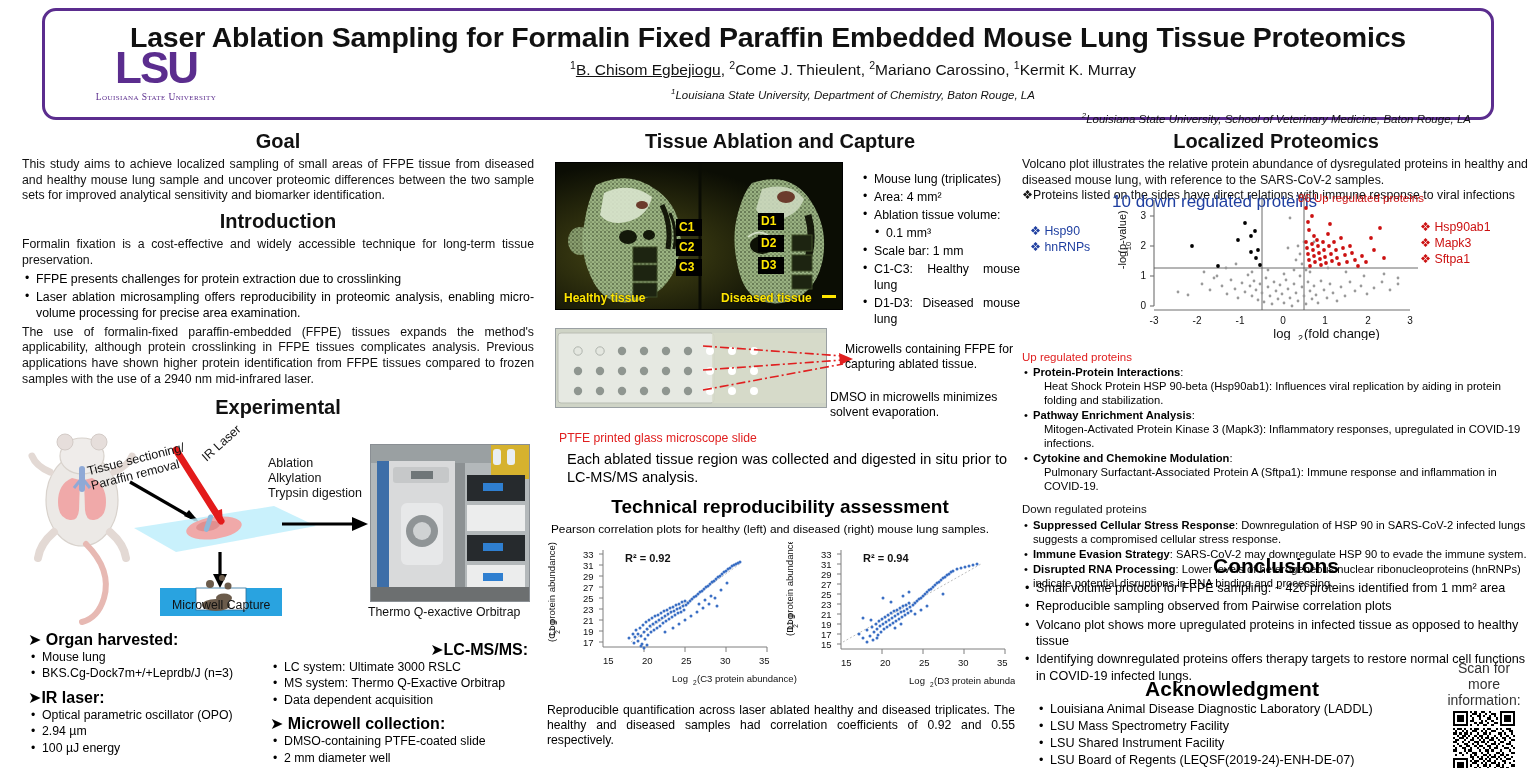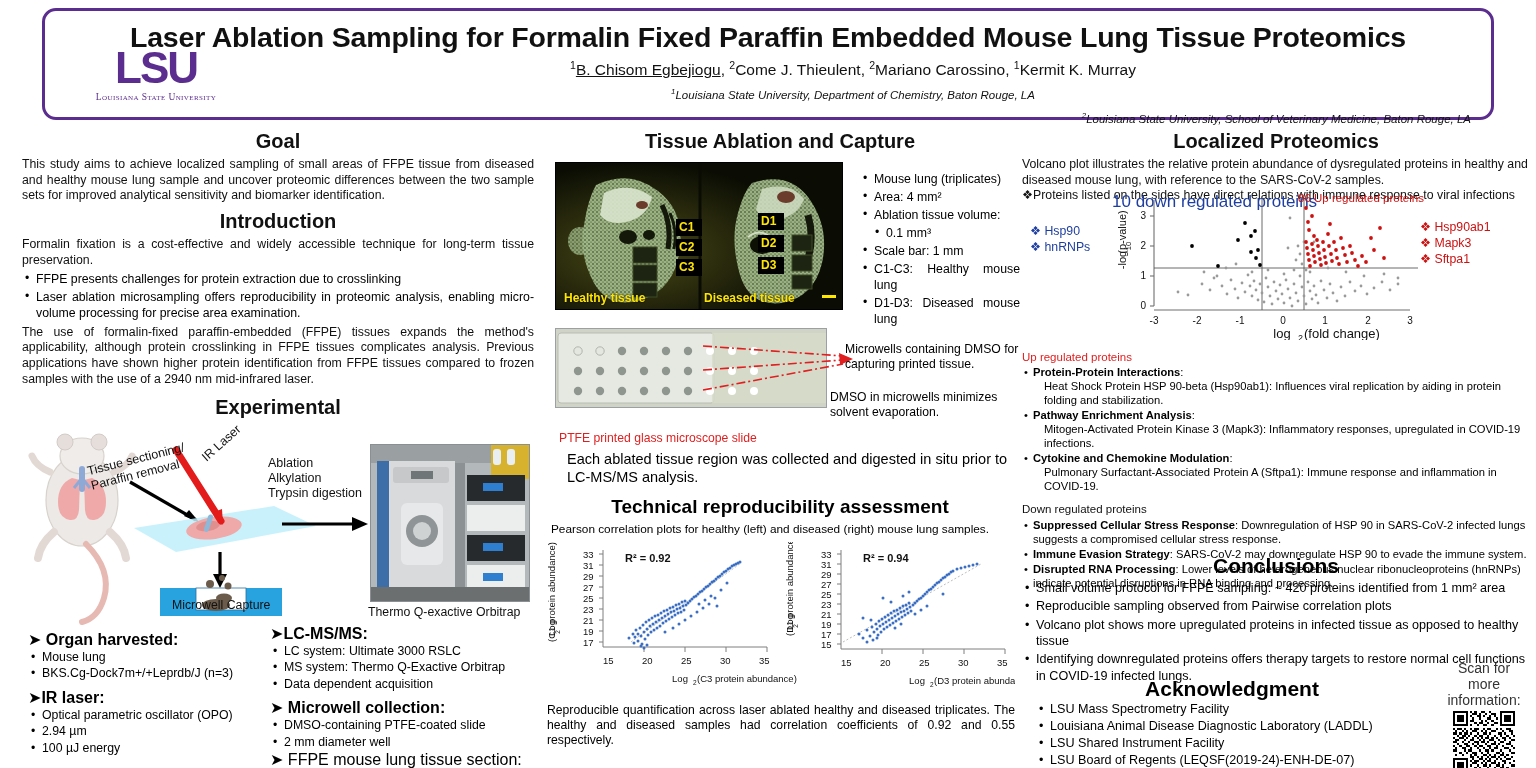--- a/index.html
+++ b/index.html
@@ -295,21 +295,21 @@
           <li>BKS.Cg-Dock7m+/+Leprdb/J (n=3)</li>
         </ul>
         <div class="hdr-item"><span class="gt">➤</span><span>IR laser:</span></div>
         <ul class="lst">
           <li>Optical parametric oscillator (OPO)</li>
           <li>2.94 µm</li>
           <li>100 µJ energy</li>
         </ul>
       </div>
       <div class="list-b">
-        <div class="hdr-item" style="margin-top:0;"><span class="gt">➤</span><span>LC-MS/MS:</span></div>
+        <div class="hdr-item" style="margin-top:16px;text-align:right;"><span class="gt">➤</span><span>LC-MS/MS:</span></div>
         <ul class="lst">
           <li>LC system: Ultimate 3000 RSLC</li>
           <li>MS system: Thermo Q-Exactive Orbitrap</li>
           <li>Data dependent acquisition</li>
         </ul>
         <div class="hdr-item"><span class="gt">➤</span> <span>Microwell collection:</span></div>
         <ul class="lst">
           <li>DMSO-containing PTFE-coated slide</li>
           <li>2 mm diameter well</li>
         </ul>
@@ -374,21 +374,21 @@
       <div class="tp-label" style="left:123px;top:97px;">C3</div>
 
       <div class="tp-box" style="left:202px;top:50px;width:26px;height:17px;"></div>
       <div class="tp-box" style="left:202px;top:72px;width:26px;height:17px;"></div>
       <div class="tp-box" style="left:202px;top:94px;width:26px;height:17px;"></div>
       <div class="tp-label" style="left:205px;top:51px;">D1</div>
       <div class="tp-label" style="left:205px;top:73px;">D2</div>
       <div class="tp-label" style="left:205px;top:95px;">D3</div>
 
       <div class="tp-label" style="left:8px;top:128px;text-align:center;">Healthy tissue</div>
-      <div class="tp-label" style="left:148px;top:128px;">Diseased tissue</div>
+      <div class="tp-label" style="left:165px;top:128px;">Diseased tissue</div>
     </div>
 
     <ul class="dots tissue-bullets">
       <li>Mouse lung (triplicates)</li>
       <li>Area: 4 mm²</li>
       <li>Ablation tissue volume:</li>
       <li class="sub">0.1 mm³</li>
       <li>Scale bar: 1 mm</li>
       <li>C1-C3: Healthy mouse lung</li>
       <li>D1-D3: Diseased mouse lung</li>
@@ -435,21 +435,21 @@
 
     <svg style="position:absolute;left:140px;top:200px;" width="190" height="86">
       <g stroke="#e02020" stroke-width="1.6" fill="none" stroke-dasharray="9 3 2 3">
         <path d="M18 18 L158 28"></path>
         <path d="M18 42 L158 32"></path>
         <path d="M18 62 L158 36"></path>
       </g>
       <polygon points="168,31 154,25 155,37" fill="#e02020"></polygon>
     </svg>
 
-    <div class="slide-note">Microwells containing DMSO for capturing printed tissue.</div>
+    <div class="slide-note">Microwells containing FFPE for capturing ablated tissue.</div>
     <div class="slide-note2">DMSO in microwells minimizes solvent evaporation.</div>
     <div class="ptfe-cap">PTFE printed glass microscope slide</div>
     <div class="mid-stmt">Each ablated tissue region was collected and digested in situ prior to LC-MS/MS analysis.</div>
 
     <div class="repro-title">Technical reproducibility assessment</div>
     <div class="repro-sub">Pearson correlation plots for healthy (left) and diseased (right) mouse lung samples.</div>
 
     <div class="scatter-row">
       <svg width="470" height="155" viewBox="0 0 470 155">
 
@@ -964,22 +964,22 @@
         <li>Small volume protocol for FFPE sampling: ~ 420 proteins identified from 1 mm² area</li>
         <li>Reproducible sampling observed from Pairwise correlation plots</li>
         <li>Volcano plot shows more upregulated proteins in infected tissue as opposed to healthy tissue</li>
         <li>Identifying downregulated proteins offers therapy targets to restore normal cell functions in COVID-19 infected lungs.</li>
       </ul>
     </div>
 
     <div style="position:absolute;top:545px;left:0;width:420px;">
       <div class="ack-title">Acknowledgment</div>
       <ul class="ack">
+        <li>Louisiana Animal Disease Diagnostic Laboratory (LADDL)</li>
         <li>LSU Mass Spectrometry Facility</li>
-        <li>Louisiana Animal Disease Diagnostic Laboratory (LADDL)</li>
         <li>LSU Shared Instrument Facility</li>
         <li>LSU Board of Regents (LEQSF(2019-24)-ENH-DE-07)</li>
       </ul>
     </div>
 
     <div class="qr-wrap" style="top:532px;right:4px;bottom:auto;">
       <div class="qr-cap">Scan for more information:</div>
       <svg class="qr" viewBox="0 0 29 29" shape-rendering="crispEdges">
         <rect width="29" height="29" fill="#fff"></rect>
         <g fill="#000">

